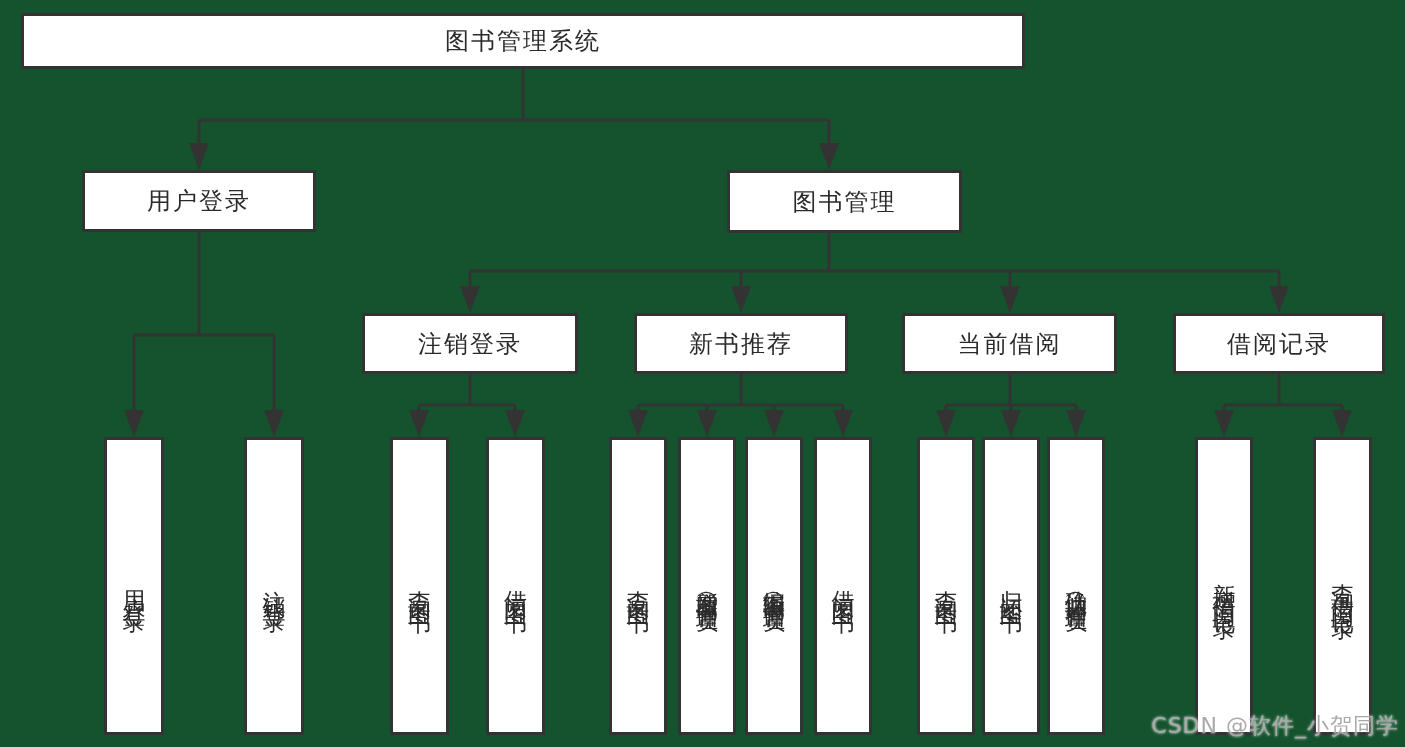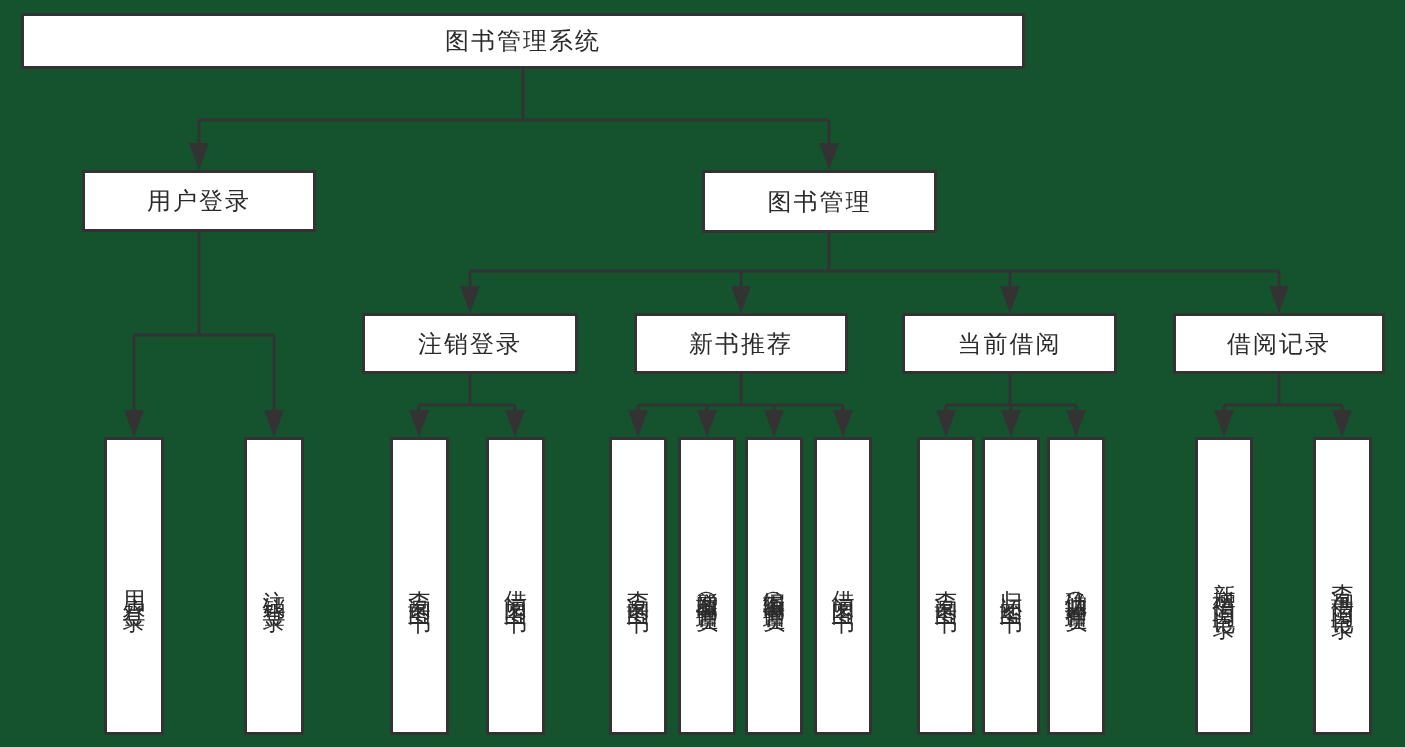--- a/index.html
+++ b/index.html
@@ -132,21 +132,21 @@
     </g>
   </svg>
 
   <div class="node h" style="left:21px;top:13px;width:1004px;height:56px">
     <span>图书管理系统</span>
   </div>
 
   <div class="node h" style="left:82px;top:170px;width:234px;height:62px">
     <span>用户登录</span>
   </div>
-  <div class="node h" style="left:702px;top:170px;width:235px;height:63px">
+  <div class="node h" style="left:727px;top:170px;width:235px;height:63px">
     <span>图书管理</span>
   </div>
 
   <div class="node h" style="left:362px;top:313px;width:216px;height:61px">
     <span>注销登录</span>
   </div>
   <div class="node h" style="left:634px;top:313px;width:214px;height:61px">
     <span>新书推荐</span>
   </div>
   <div class="node h" style="left:1173px;top:313px;width:212px;height:61px">
@@ -193,13 +193,14 @@
     <span>确认归还（管理员）</span>
   </div>
 
   <div class="node v" style="left:1195px;top:437px;width:58px;height:298px">
     <span>新增借阅记录</span>
   </div>
   <div class="node v" style="left:1313px;top:437px;width:59px;height:298px">
     <span>查询借阅记录</span>
   </div>
 
+  <div class="watermark">CSDN @软件_小贺同学</div>
 </div>
 
 </body></html>

